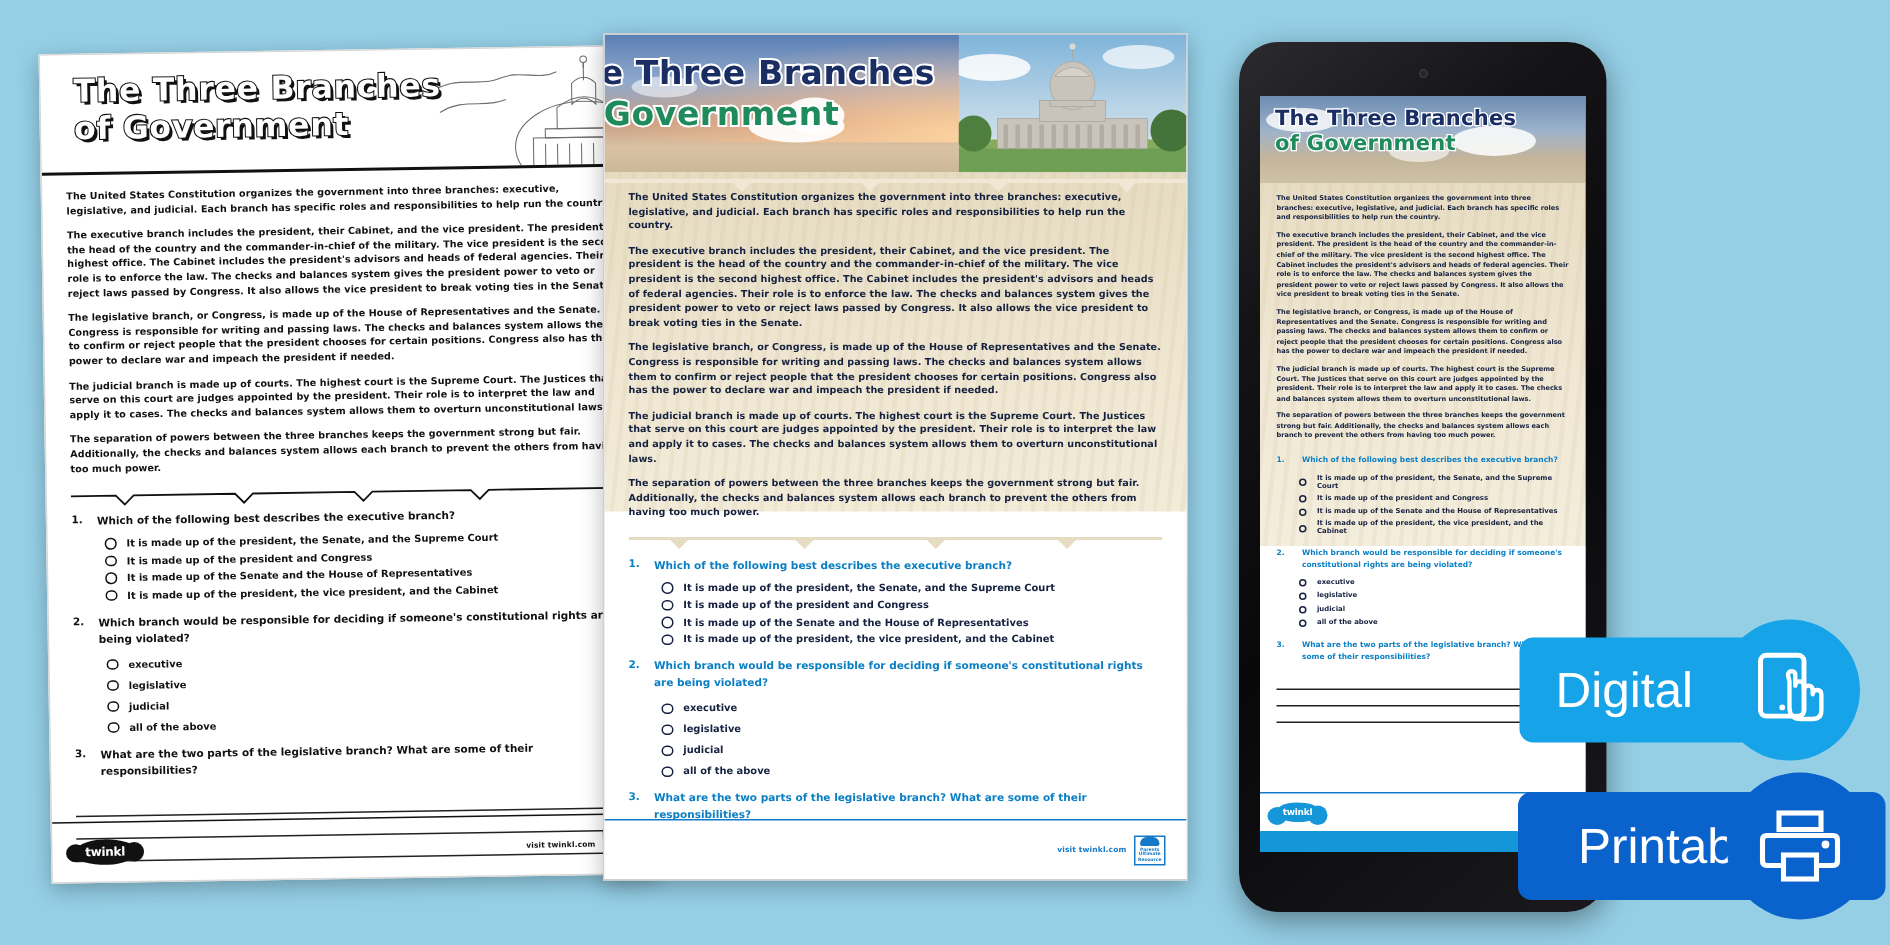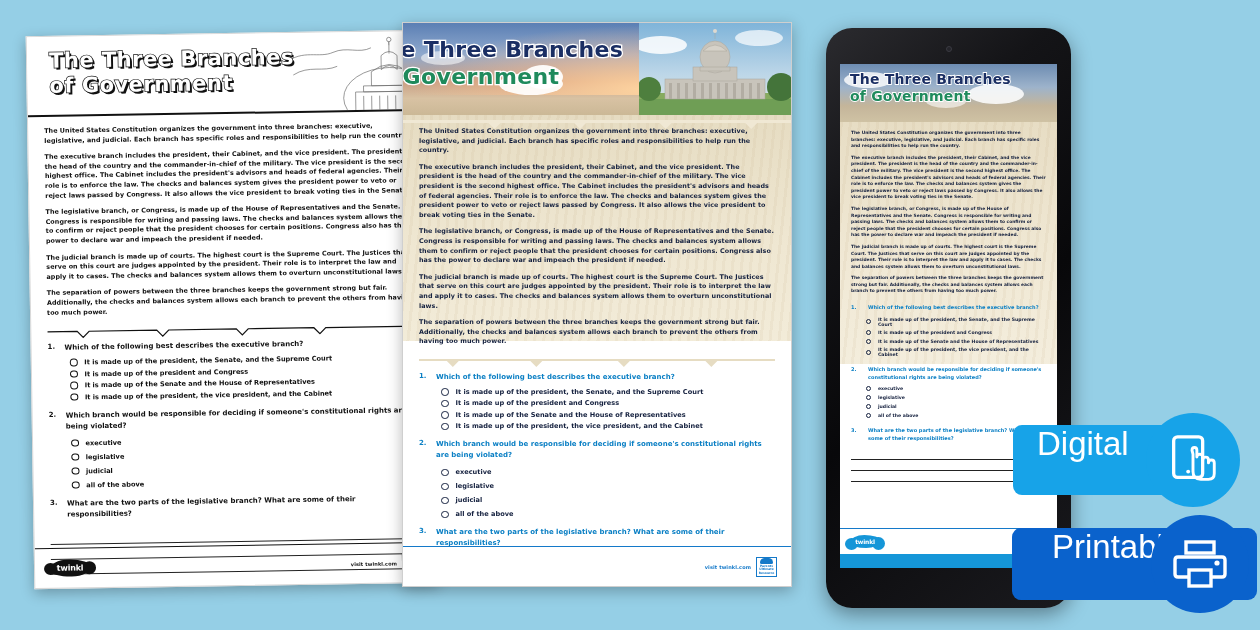--- a/index.html
+++ b/index.html
@@ -300,21 +300,21 @@
     background: #1596d8;
   }
   .tab-bottombar .dot {
     position: absolute; right: 40px; top: 50%; transform: translateY(-50%);
     width: 5px; height: 5px; border-radius: 50%; background: #fff; opacity: .85;
   }
 
   
   .badge {
     position: absolute;
-    display: flex; align-items: flex-start;
+    display: flex; align-items: center;
     border-radius: 9px;
     color: #fff;
     font-family: "Liberation Sans", sans-serif;
     z-index: 40;
   }
   #badge-digital {
     left: 1013px; top: 425px;
     width: 192px; height: 70px;
     background: #17a3e8;
     padding-left: 24px;

